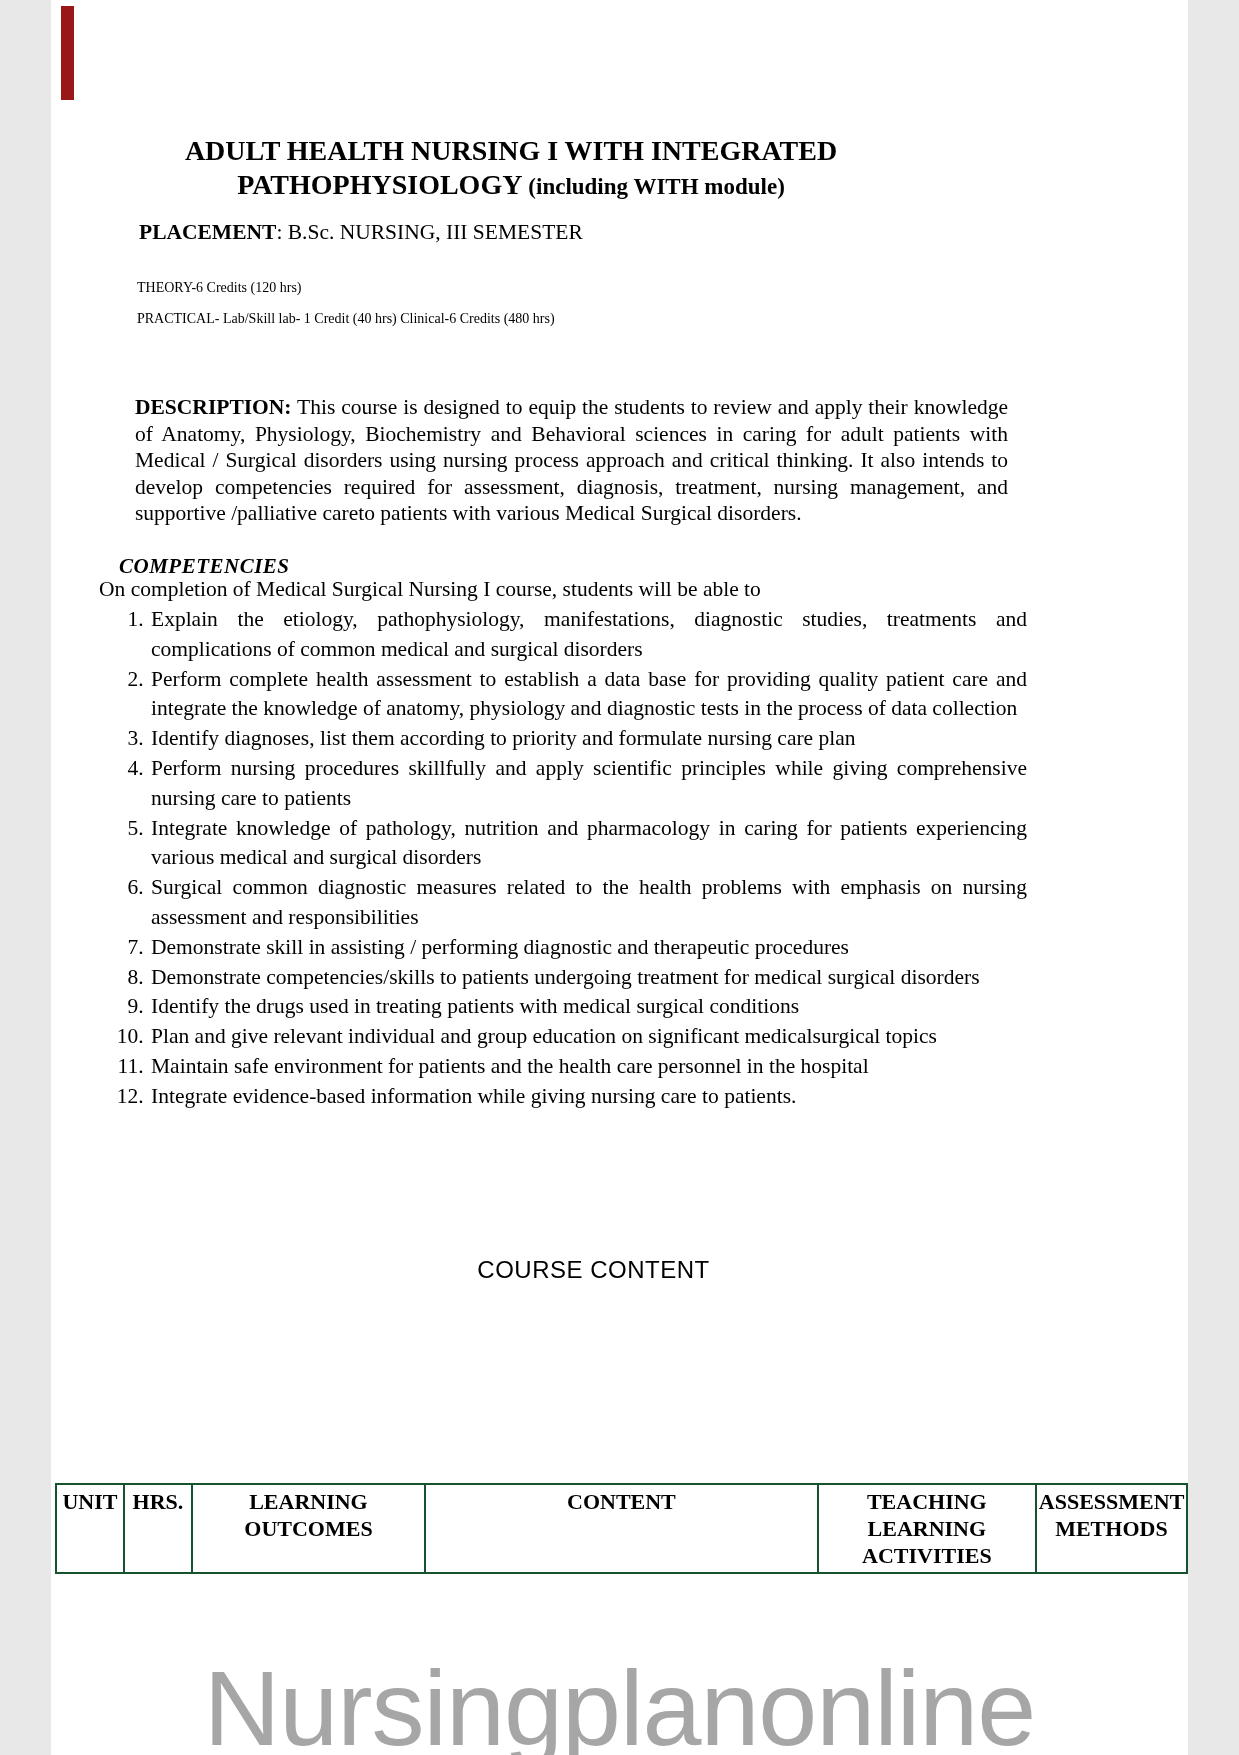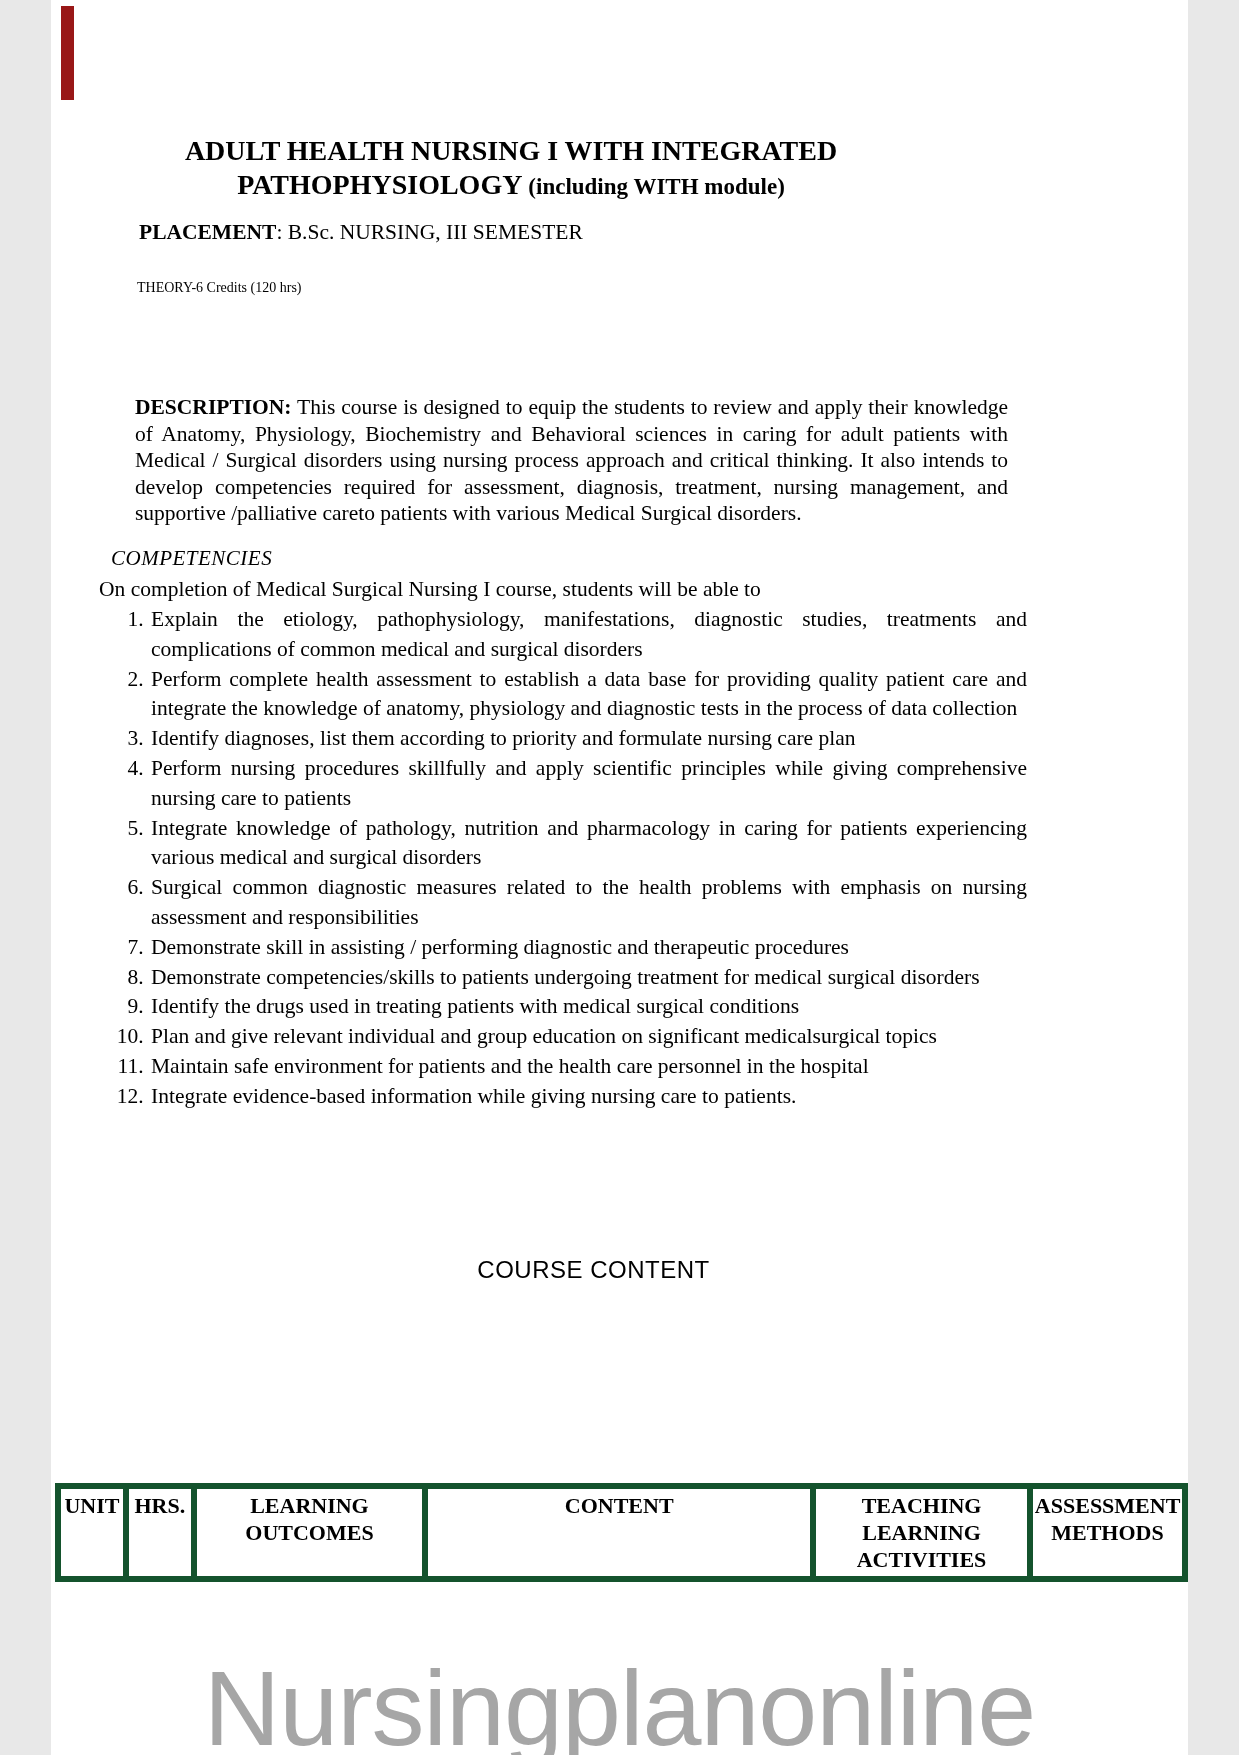--- a/index.html
+++ b/index.html
@@ -47,23 +47,23 @@
     top: 378px; left: 68px;
     width: 873px;
     margin: 16px;
     font-size: 21.5px;
     line-height: 26.5px;
     text-align: justify;
   }
   .competencies-heading {
     position: absolute;
     top: 538px; left: 52px;
-    margin: 8px;
+    margin: 16px;
     font-size: 21px;
-    font-weight: normal;
+    font-weight: bold;
     font-style: italic;
     letter-spacing: 0.5px;
   }
   .competencies-intro {
     position: absolute;
     top: 577px; left: 48px;
     margin: 0;
     font-size: 21.5px;
     text-align: center;
   }
@@ -89,21 +89,21 @@
     font-size: 24px;
     letter-spacing: 0.5px;
   }
   .content-table {
     position: absolute;
     top: 1483px; left: 4px;
     border-collapse: collapse;
     table-layout: fixed;
   }
   .content-table th {
-    border: 6px solid #14532d;
+    border: 2px solid #14532d;
     vertical-align: top;
     text-align: center;
     font-weight: bold;
     font-size: 22px;
     line-height: 27px;
     padding: 3px 2px 0 2px;
     height: 84px;
     overflow: hidden;
   }
   .col-unit  { width: 68px; }
@@ -136,20 +136,21 @@
     <div>
       <span>PATHOPHYSIOLOGY</span>
       <span class="title-note">(including WITH module)</span>
     </div>
   </header>
 
   <p class="placement"><strong>PLACEMENT</strong><span>: B.Sc. NURSING, III SEMESTER</span></p>
 
   <div class="credits">
     <div>THEORY-6 Credits (120 hrs)</div>
+    <div>PRACTICAL- Lab/Skill lab- 1 Credit (40 hrs) Clinical-6 Credits (480 hrs)</div>
   </div>
 
   <p class="description"><strong>DESCRIPTION:</strong>
     <span>This course is designed to equip the students to review and apply their knowledge of Anatomy, Physiology, Biochemistry and Behavioral sciences in caring for adult patients with Medical / Surgical disorders using nursing process approach and critical thinking. It also intends to develop competencies required for assessment, diagnosis, treatment, nursing management, and supportive /palliative careto patients with various Medical Surgical disorders.</span></p>
 
   <h3 class="competencies-heading">COMPETENCIES</h3>
 
   <p class="competencies-intro">On completion of Medical Surgical Nursing I course, students will be able to</p>
 
   <ol class="competencies-list">

